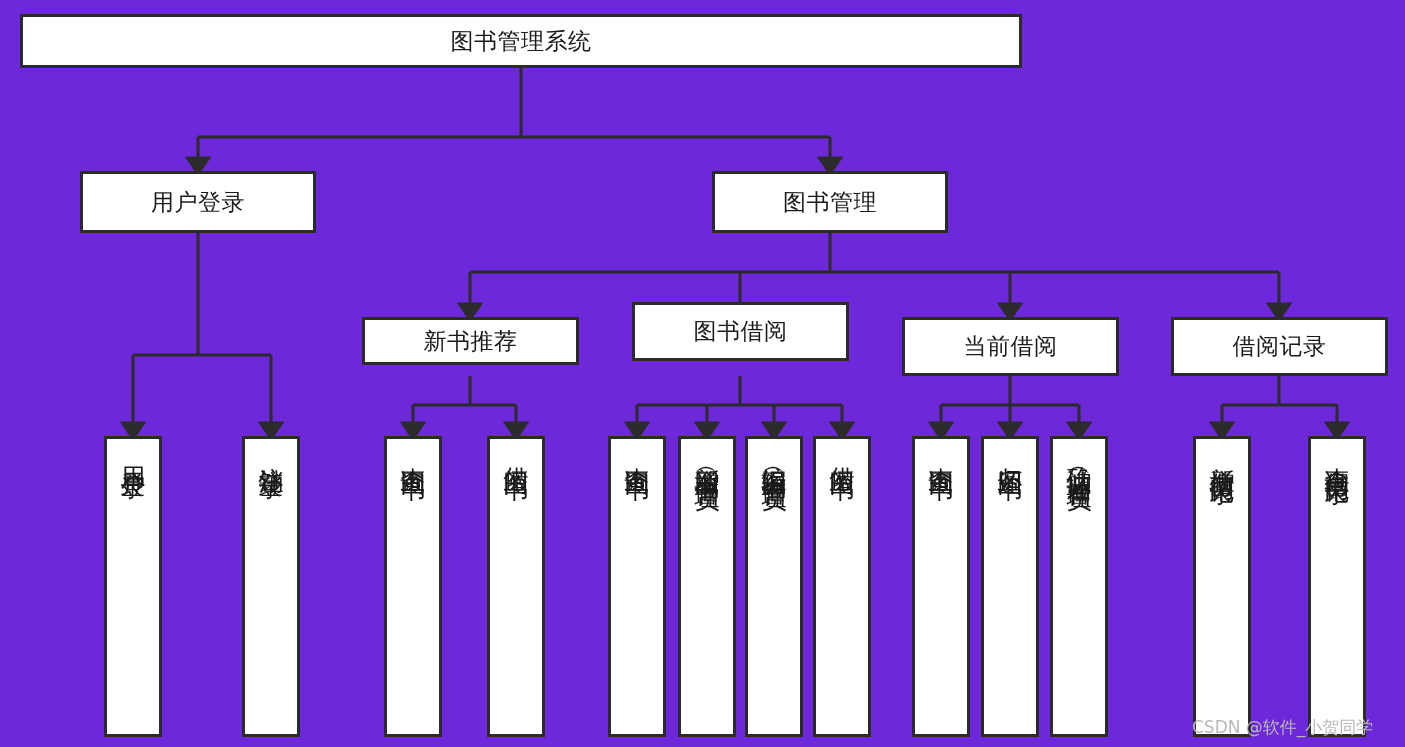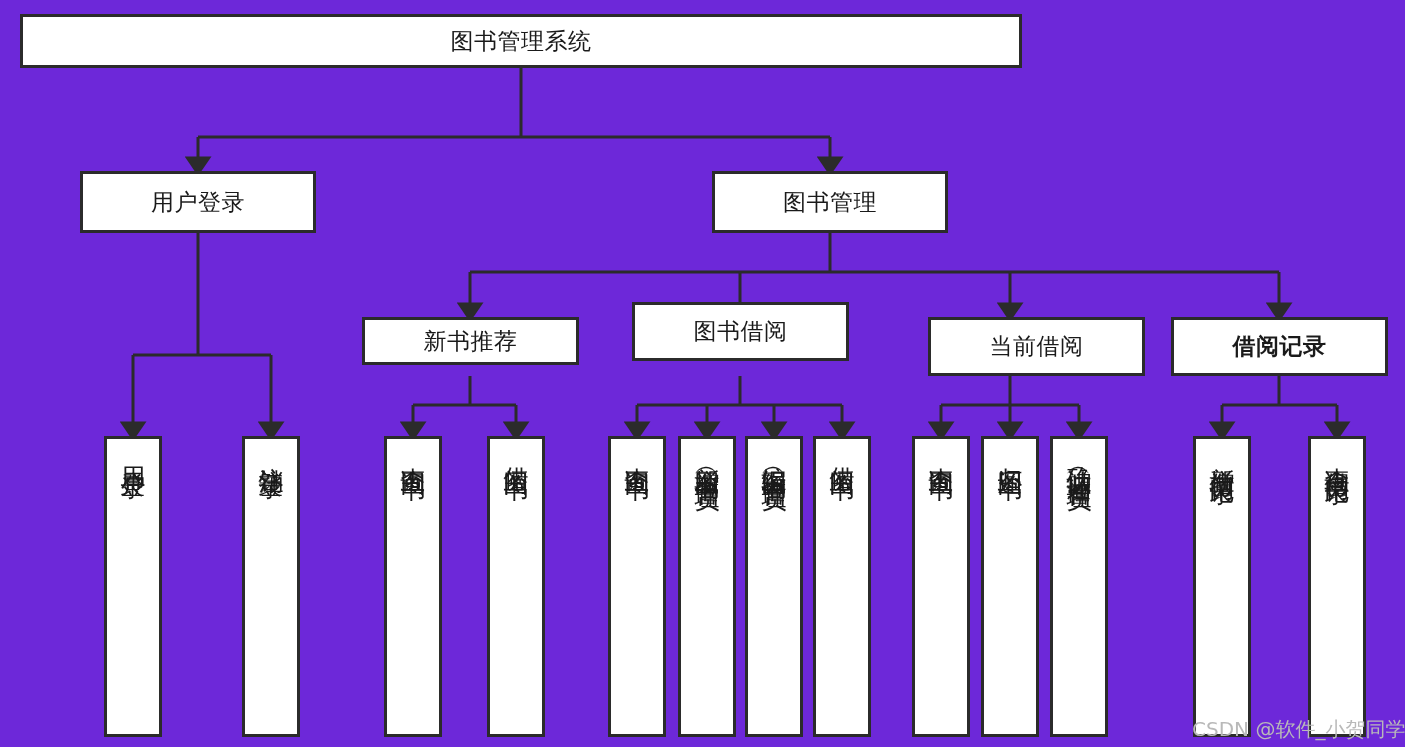--- a/index.html
+++ b/index.html
@@ -60,21 +60,21 @@
     writing-mode: vertical-rl;
     text-orientation: upright;
     font-size: 25px;
     line-height: 1.0;
     letter-spacing: 3px;
     white-space: nowrap;
   }
   .watermark {
     position: absolute;
     font-family: "DejaVu Sans", "Liberation Sans", sans-serif;
-    font-size: 20px;
+    font-size: 17px;
     color: #b9b9b9;
     white-space: nowrap;
     z-index: 3;
   }
 </style>
 </head>
 <body>
 
 <div id="canvas">
 
@@ -138,24 +138,24 @@
   <div class="node horiz" style="left:712px; top:171px; width:236px; height:62px;">
     <span class="node-label">图书管理</span>
   </div>
 
   <div class="node horiz" style="left:362px; top:317px; width:217px; height:48px;">
     <span class="node-label">新书推荐</span>
   </div>
   <div class="node horiz" style="left:632px; top:302px; width:217px; height:59px;">
     <span class="node-label">图书借阅</span>
   </div>
-  <div class="node horiz" style="left:928px; top:317px; width:217px; height:59px;align-items:center;">
+  <div class="node horiz" style="left:902px; top:317px; width:217px; height:59px;align-items:center;">
     <span class="node-label">当前借阅</span>
   </div>
-  <div class="node horiz" style="left:1171px; top:317px; width:217px; height:59px;font-weight:bold;">
+  <div class="node horiz" style="left:1171px; top:317px; width:217px; height:59px;">
     <span class="node-label">借阅记录</span>
   </div>
 
   <div class="node vert" style="left:104px; top:436px; width:58px; height:301px;">
     <span class="node-label">用户登录</span>
   </div>
   <div class="node vert" style="left:242px; top:436px; width:58px; height:301px;">
     <span class="node-label">注销登录</span>
   </div>
 

